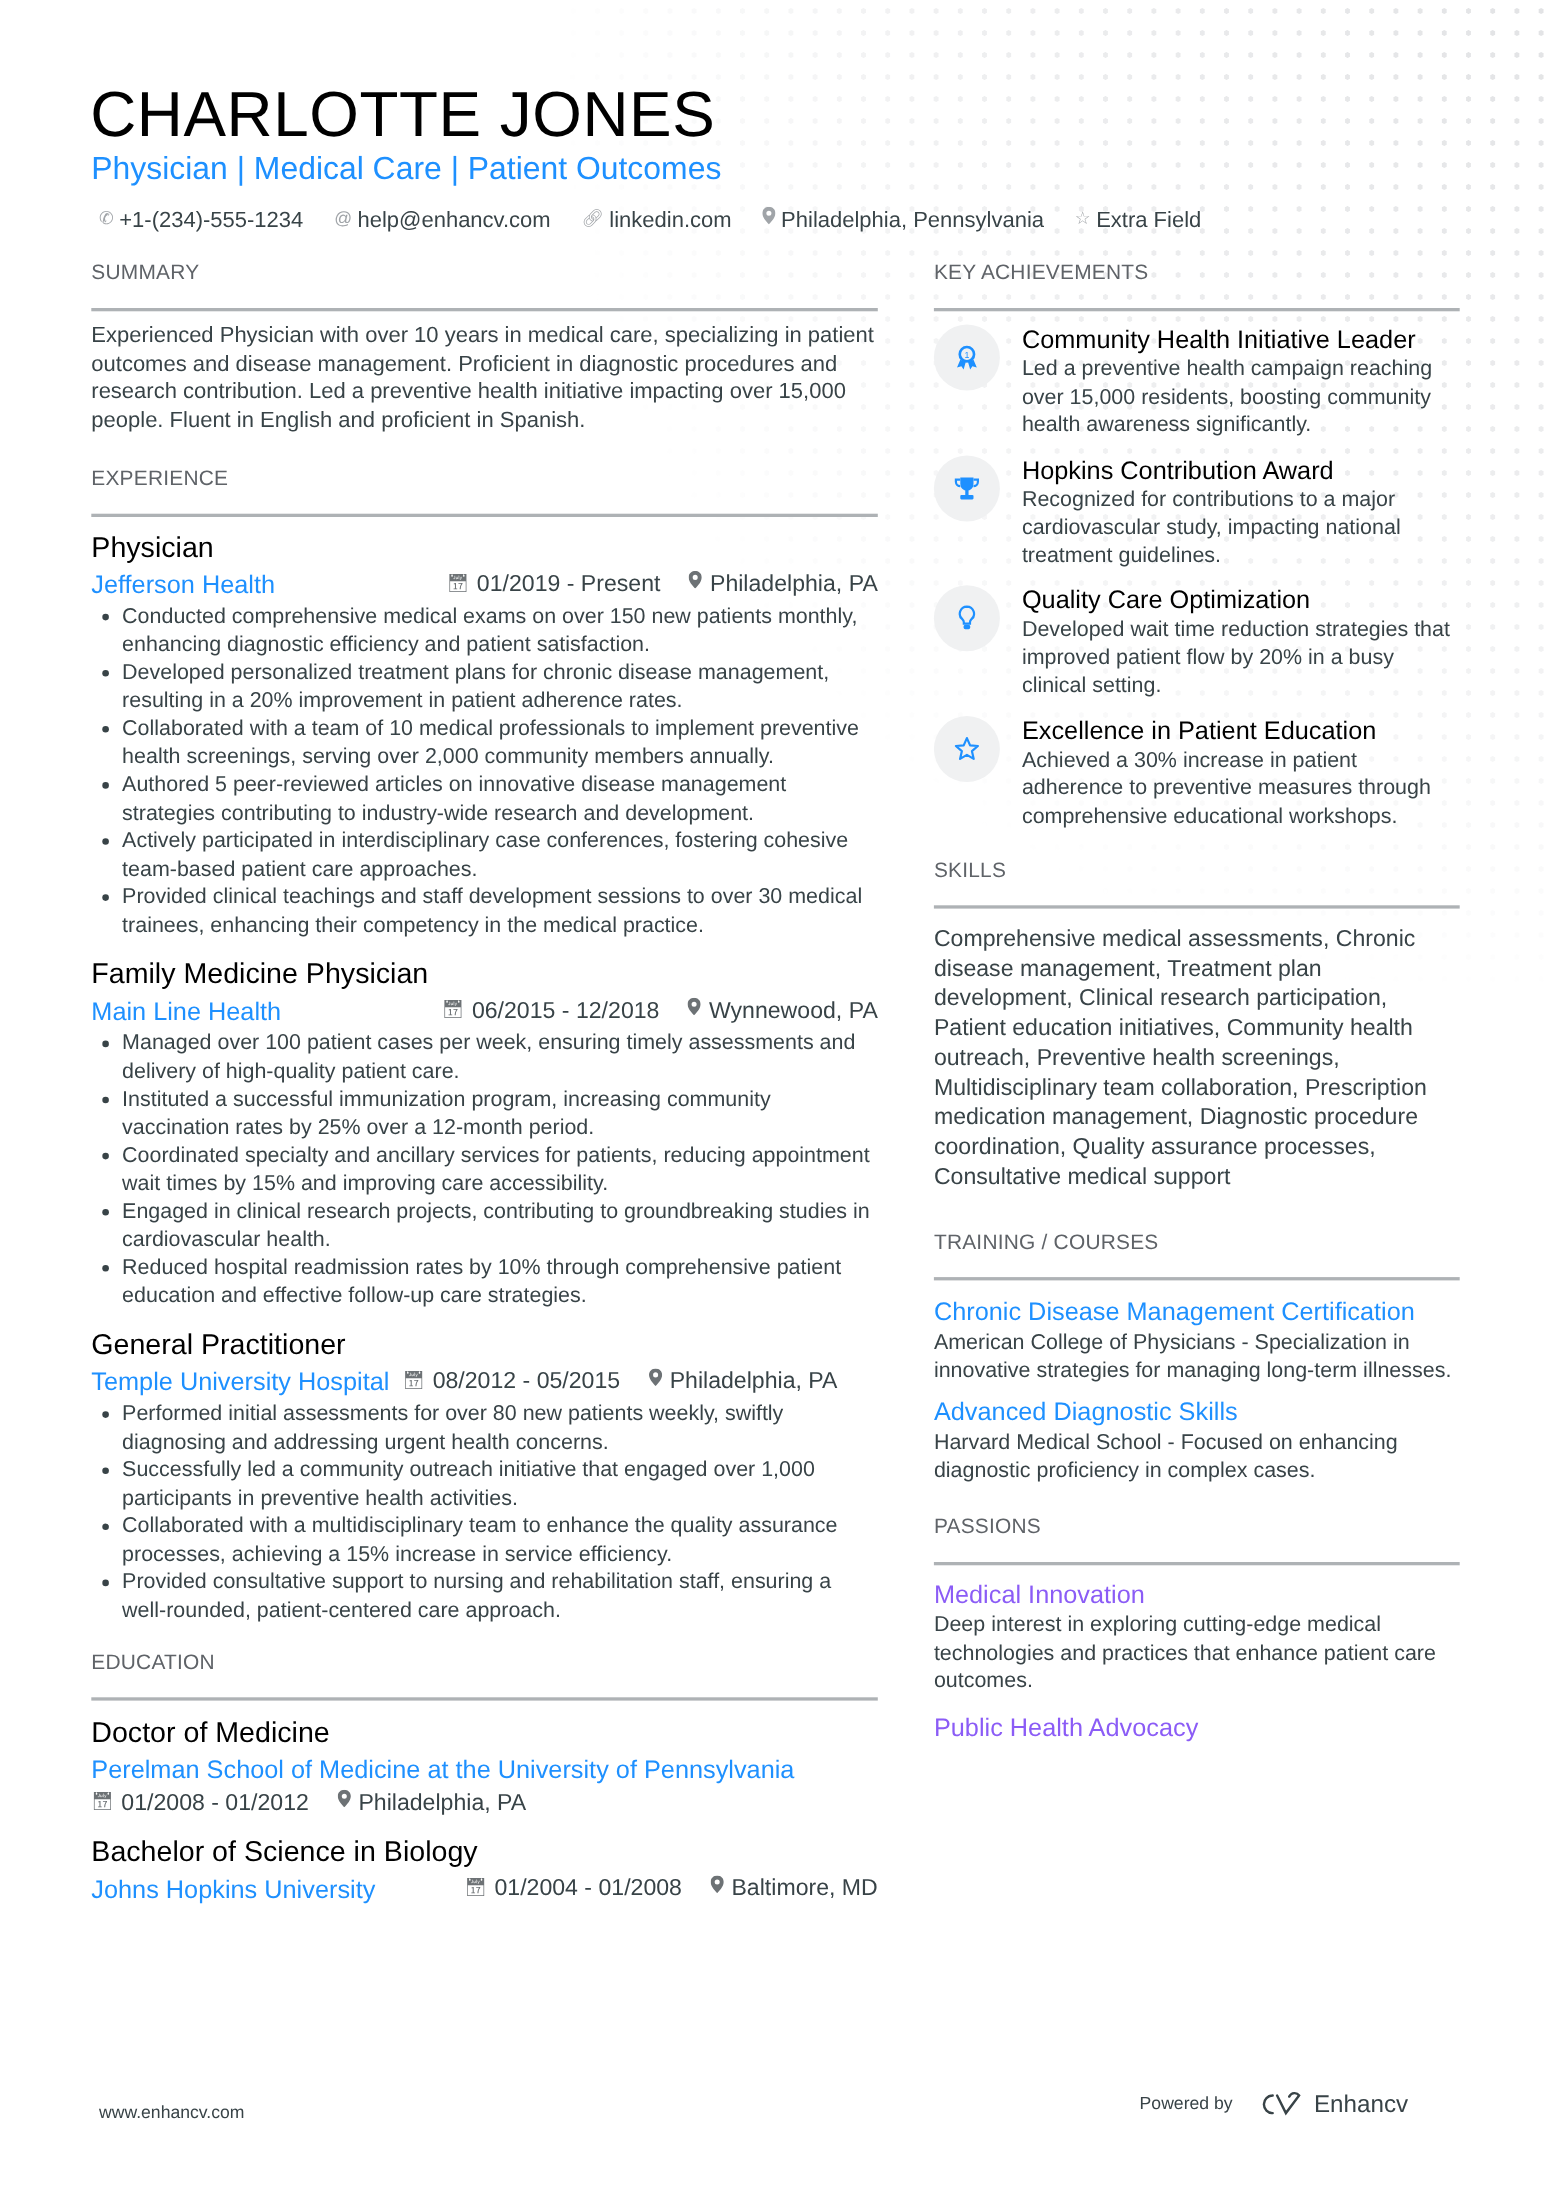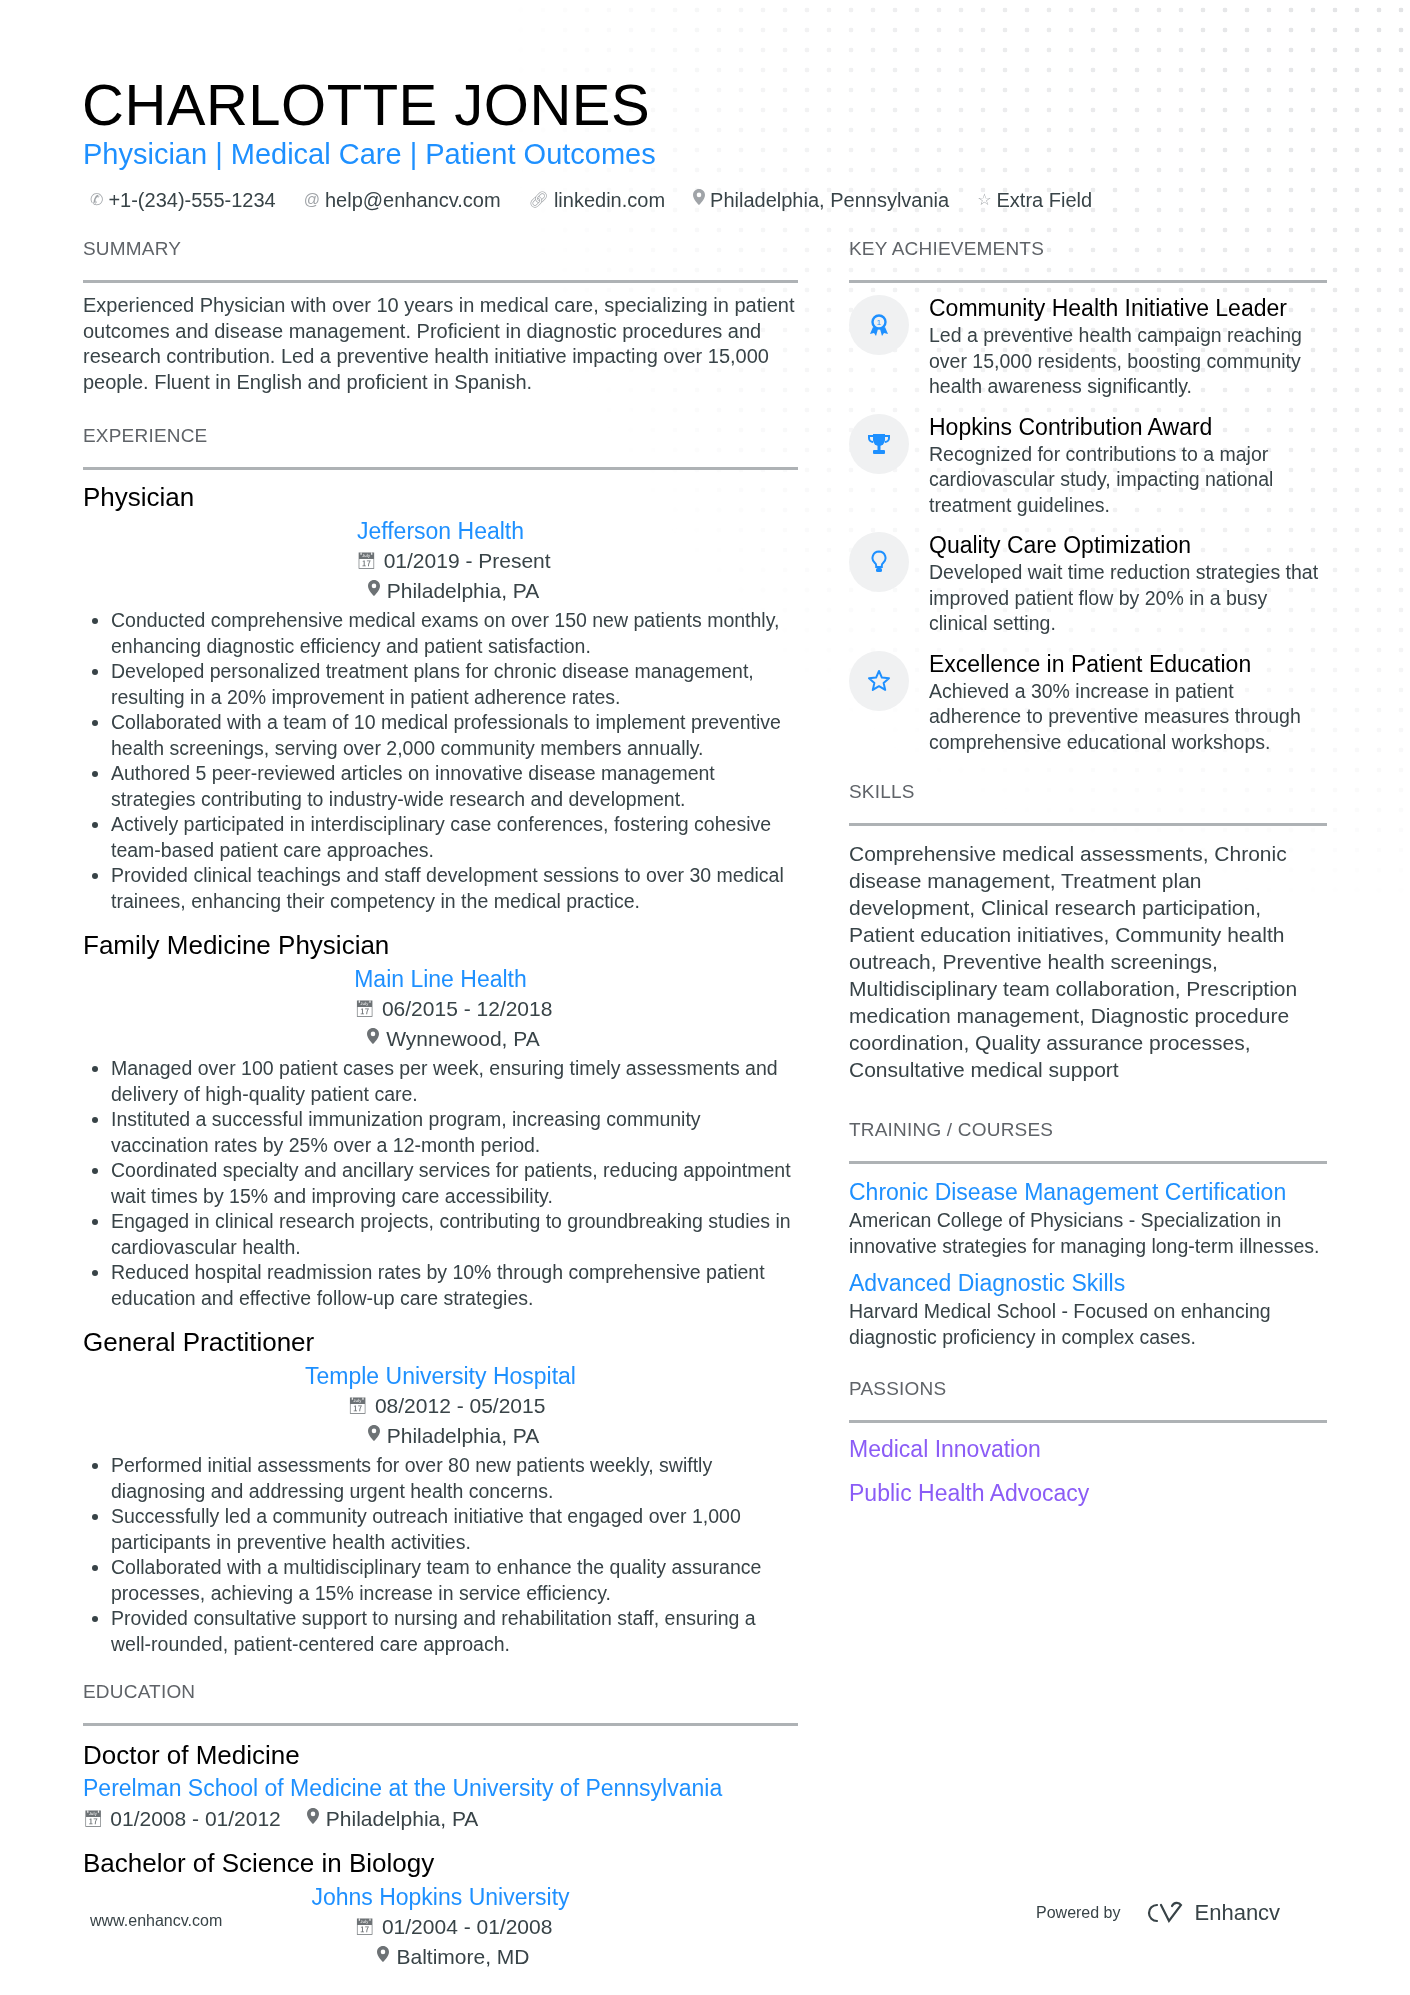--- a/index.html
+++ b/index.html
@@ -36,21 +36,21 @@
   .col-left { position: absolute; left: 83px; width: 715px; top: 236px; }
   .col-right { position: absolute; left: 849px; width: 478px; top: 236px; }
 
   .sec-title {
     font-size: 19px; color: #5f6368; letter-spacing: 0.2px; line-height: 26px;
     border-bottom: 3px solid #aeb2b5; padding-bottom: 18px; margin-bottom: 10px;
   }
   .para { font-size: 20px; line-height: 25.5px; color: #384347; }
 
   .job-title { font-size: 26px; color: #000; line-height: 34px; margin-top: 14px; }
-  .job-meta { display: flex; align-items: center; font-size: 21px; line-height: 30px; margin-top: 2px; flex-direction: column; }
+  .job-meta { display: flex; align-items: center; font-size: 21px; line-height: 30px; margin-top: 2px; }
   .company { color: #1e90ff; font-size: 23px; flex: 1; }
   .meta-item { display: flex; align-items: center; gap: 7px; color: #384347; margin-left: 26px; }
   .meta-item .ic { color: #6d7275; font-size: 16px; }
   ul.bullets { margin: 2px 0 0 0; padding: 0 0 0 28px; font-size: 19.5px; line-height: 25.5px; }
   ul.bullets li { padding-left: 0; }
 
   .edu-title { font-size: 26px; color: #000; line-height: 34px; margin-top: 12px; }
   .edu-school { color: #1e90ff; font-size: 23px; line-height: 32px; }
   .edu-meta { display: flex; font-size: 21px; line-height: 30px; }
   .edu-meta .meta-item:first-child { margin-left: 0; }
@@ -293,20 +293,21 @@
       <div class="course-desc">American College of Physicians - Specialization in innovative strategies for managing long-term illnesses.</div>
     </div>
     <div>
       <div class="course-title">Advanced Diagnostic Skills</div>
       <div class="course-desc">Harvard Medical School - Focused on enhancing diagnostic proficiency in complex cases.</div>
     </div>
 
     <div class="sec-title" style="margin-top:26px">PASSIONS</div>
     <div>
       <div class="passion-title">Medical Innovation</div>
+      <div class="passion-desc">Deep interest in exploring cutting-edge medical technologies and practices that enhance patient care outcomes.</div>
     </div>
     <div>
       <div class="passion-title" style="margin-top:12px">Public Health Advocacy</div>
     </div>
   </div>
 
   <div class="footer-left">www.enhancv.com</div>
   <div class="footer-right">
     <span>Powered by</span>
     <span class="brand">

